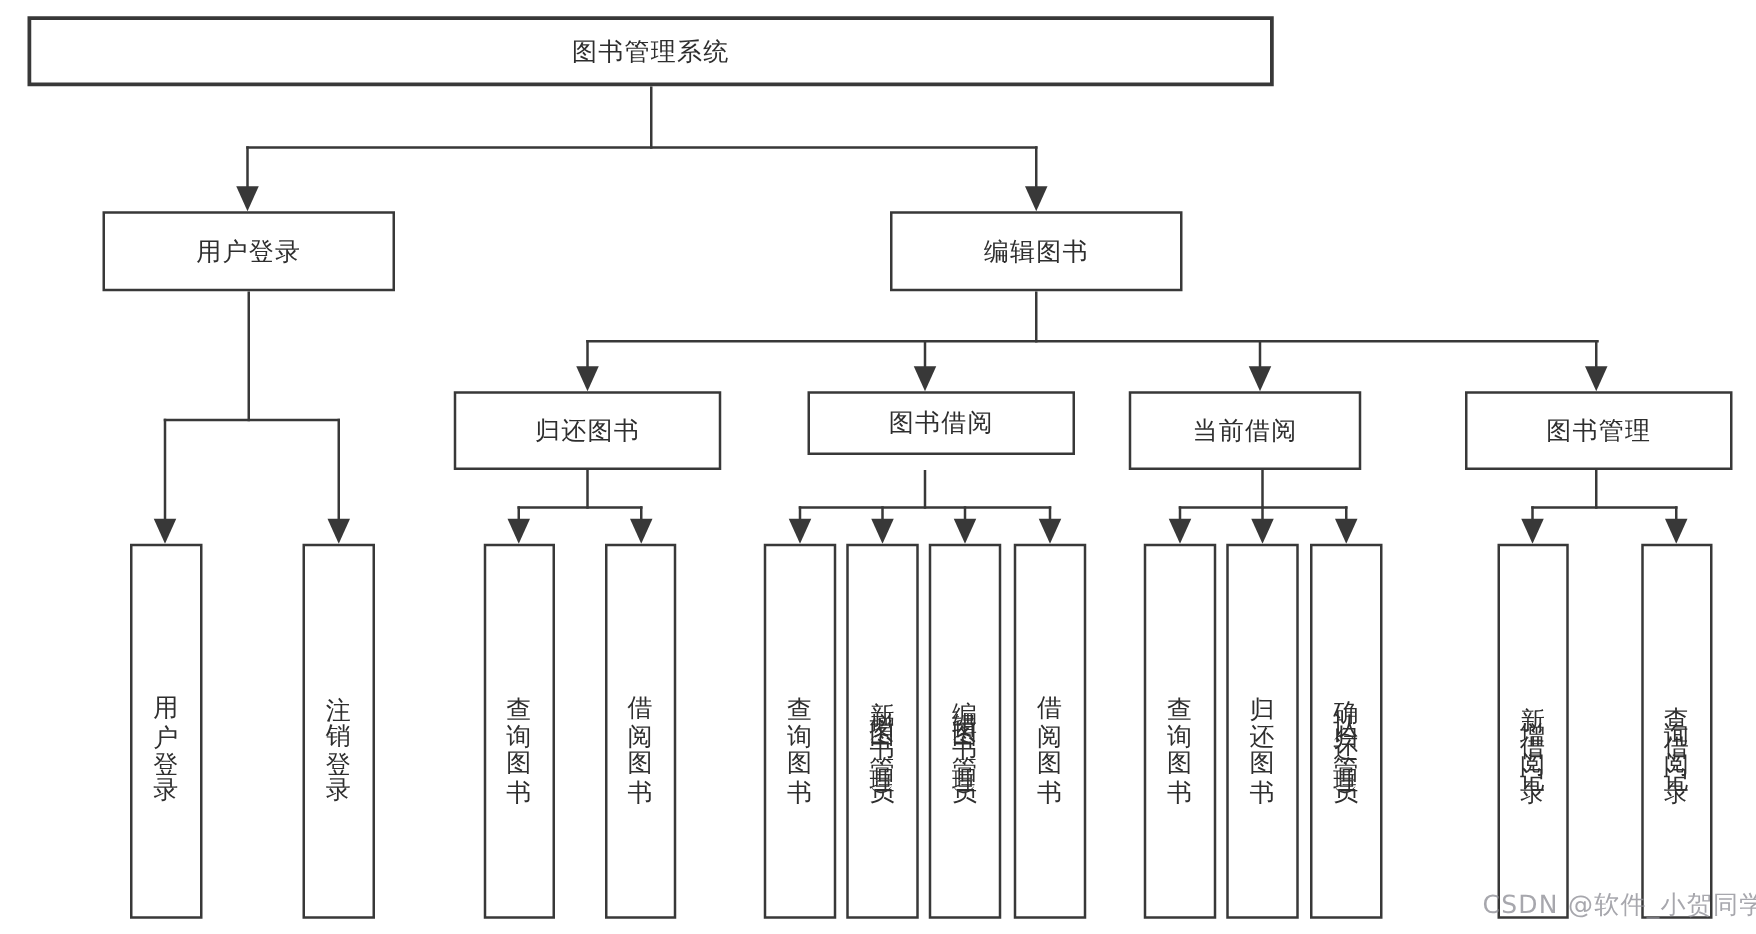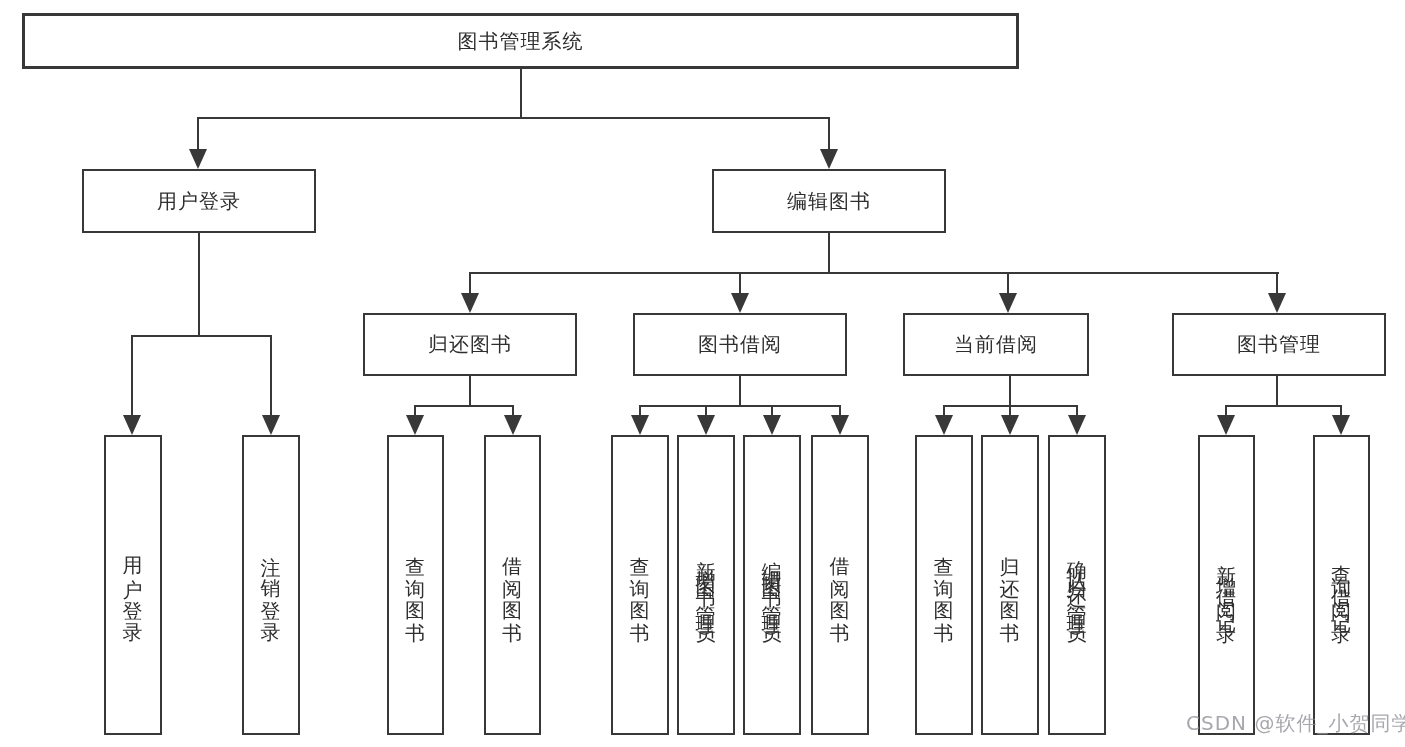--- a/index.html
+++ b/index.html
@@ -86,21 +86,21 @@
   <div class="box" style="left:82px; top:169px; width:234px; height:64px;">
     <span>用户登录</span>
   </div>
   <div class="box" style="left:712px; top:169px; width:234px; height:64px;">
     <span>编辑图书</span>
   </div>
 
   <div class="box" style="left:363px; top:313px; width:214px; height:63px;">
     <span>归还图书</span>
   </div>
-  <div class="box" style="left:633px; top:313px; width:214px; height:63px;">
+  <div class="box" style="left:646px; top:313px; width:214px; height:51px;">
     <span>图书借阅</span>
   </div>
   <div class="box" style="left:903px; top:313px; width:186px; height:63px;">
     <span>当前借阅</span>
   </div>
   <div class="box" style="left:1172px; top:313px; width:214px; height:63px;">
     <span>图书管理</span>
   </div>
 
   <div class="box leaf" style="left:104px; width:58px;">

